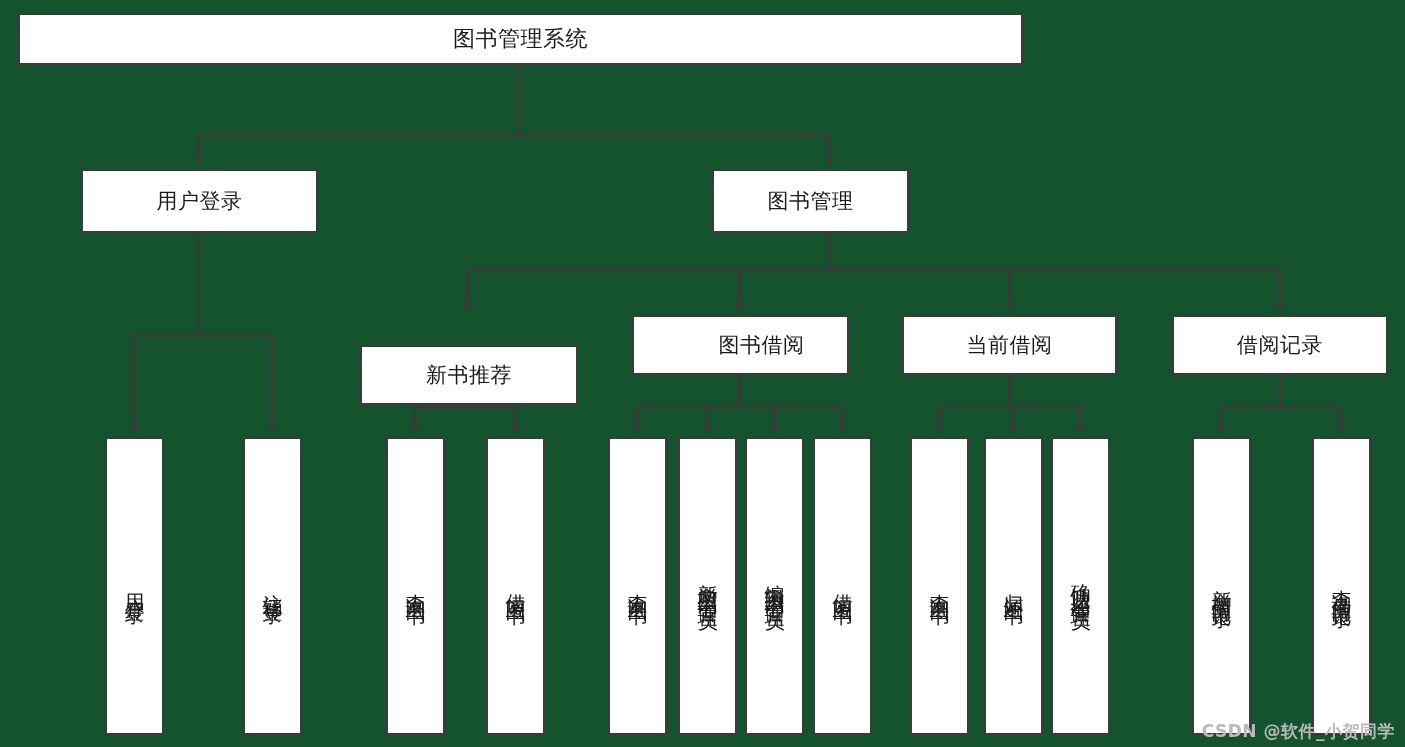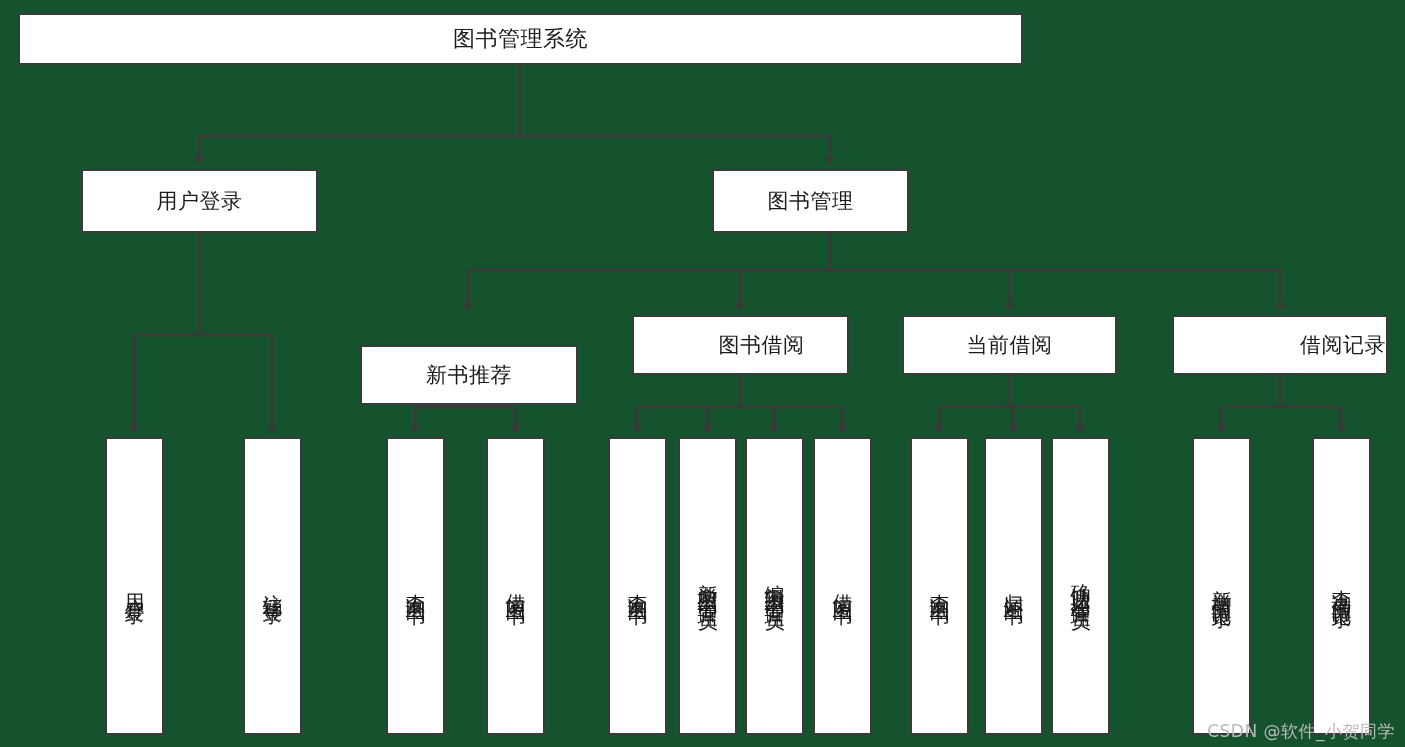--- a/index.html
+++ b/index.html
@@ -59,20 +59,21 @@
   .watermark{
     position:absolute;
     right:10px;
     bottom:4px;
     font-size:17px;
     color:#b9b9b9;
     letter-spacing:0.5px;
     z-index:3;
     white-space:nowrap;
     font-family:"DejaVu Sans","Liberation Sans",sans-serif;
+    font-weight:bold;
   }
 </style>
 </head>
 <body>
 
 <div id="canvas">
 
   <svg id="edges" viewBox="0 0 1405 747" xmlns="http://www.w3.org/2000/svg">
     <defs>
       <marker id="arrow" markerWidth="9" markerHeight="11" refX="1.5" refY="5.5" orient="auto" markerUnits="userSpaceOnUse">
@@ -136,21 +137,21 @@
 
   <div class="node lvl3" style="left:360px; top:315px; width:218px; height:60px;margin-top:30px;">
     <span class="label">新书推荐</span>
   </div>
   <div class="node lvl3" style="left:632px; top:315px; width:217px; height:60px;padding-left:42px;">
     <span class="label">图书借阅</span>
   </div>
   <div class="node lvl3" style="left:902px; top:315px; width:215px; height:60px;">
     <span class="label">当前借阅</span>
   </div>
-  <div class="node lvl3" style="left:1172px; top:315px; width:216px; height:60px;justify-content:flex-end;">
+  <div class="node lvl3" style="left:1172px; top:315px; width:216px; height:60px;">
     <span class="label">借阅记录</span>
   </div>
 
   <div class="node leaf" style="left:105px; top:437px; width:59px; height:298px;">
     <span class="label">用户登录</span>
   </div>
   <div class="node leaf" style="left:243px; top:437px; width:59px; height:298px;">
     <span class="label">注销登录</span>
   </div>
   <div class="node leaf" style="left:386px; top:437px; width:59px; height:298px;">

